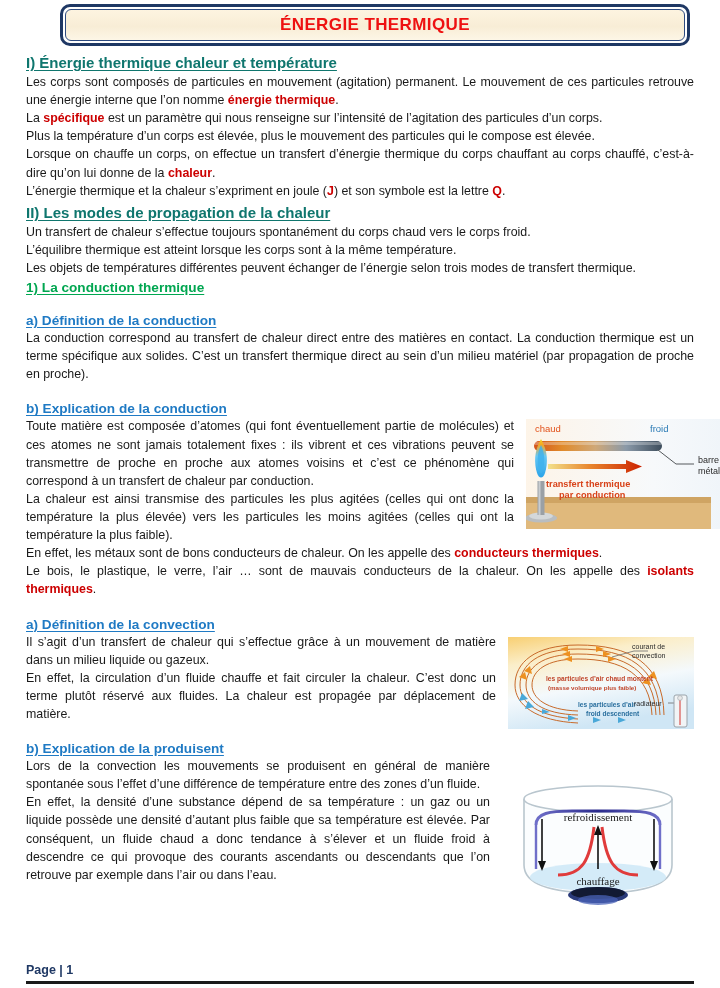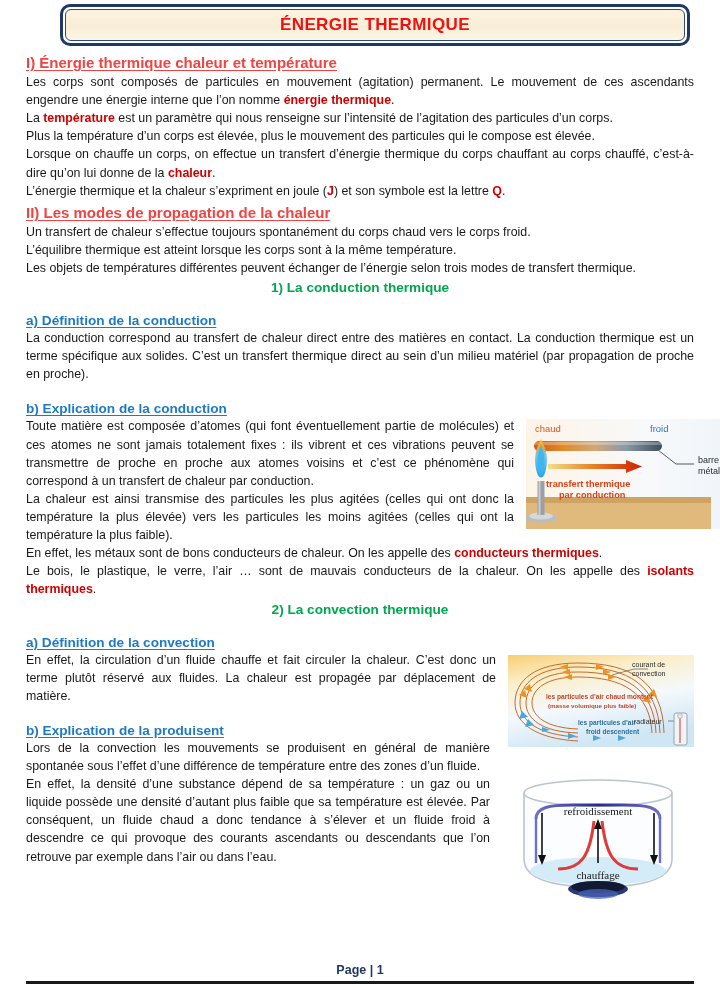--- a/index.html
+++ b/index.html
@@ -58,31 +58,31 @@
     font-size: 12.4px;
     line-height: 1.46;
     color: #1a1a1a;
   }
   p.body-j { text-align: justify; }
 
   h2.h-red {
     margin: 4px 0 2px 0;
     font-size: 15px;
     font-weight: bold;
-    color: #ef4444;
+    color: #0f766e;
     text-decoration: underline;
     text-underline-offset: 2px;
   }
   h3.h-green {
     margin: 3px 0 1px 0;
     font-size: 13.6px;
     font-weight: bold;
     color: #00a650;
+    text-decoration: underline;
     text-underline-offset: 2px;
-    text-align: center;
   }
   h4.h-blue {
     margin: 18px 0 1px 0;
     font-size: 13.6px;
     font-weight: bold;
     color: #1f7ac4;
     text-decoration: underline;
     text-underline-offset: 2px;
   }
   .kw { color: #cc0000; font-weight: bold; }
@@ -101,21 +101,21 @@
 
   
   .footer {
     position: absolute;
     left: 0; right: 0;
     bottom: 0;
     padding: 0 26px 4px 26px;
     box-sizing: border-box;
   }
   .footer-label {
-    text-align: center;
+    text-align: left;
     color: #1f3864;
     font-weight: bold;
     font-size: 12.5px;
     padding-bottom: 4px;
   }
   .footer-rule {
     height: 3px;
     background: #1a1a1a;
   }
 </style>
@@ -127,23 +127,23 @@
     <div class="banner-inner">
       <span class="banner-title">ÉNERGIE THERMIQUE</span>
     </div>
   </div>
 </div>
 
 <div class="content">
 
   <h2 class="h-red">I) Énergie thermique chaleur et température</h2>
 
-  <p class="body-j"><span>Les corps sont composés de particules en mouvement (agitation) permanent. Le mouvement de ces ascendants engendre une énergie interne que l’on nomme </span><span class="kw">énergie thermique</span><span>.</span></p>
-
-  <p class="body"><span>La </span><span class="kw">température</span><span> est un paramètre qui nous renseigne sur l’intensité de l’agitation des particules d’un corps.</span></p>
+  <p class="body-j"><span>Les corps sont composés de particules en mouvement (agitation) permanent. Le mouvement de ces particules retrouve une énergie interne que l’on nomme </span><span class="kw">énergie thermique</span><span>.</span></p>
+
+  <p class="body"><span>La </span><span class="kw">spécifique</span><span> est un paramètre qui nous renseigne sur l’intensité de l’agitation des particules d’un corps.</span></p>
 
   <p class="body">Plus la température d’un corps est élevée, plus le mouvement des particules qui le compose est élevée.</p>
 
   <p class="body-j"><span>Lorsque on chauffe un corps, on effectue un transfert d’énergie thermique du corps chauffant au corps chauffé, c’est-à-dire qu’on lui donne de la </span><span class="kw">chaleur</span><span>.</span></p>
 
 
   <p class="body"><span>L’énergie thermique et la chaleur s’expriment en joule (</span><span class="kw">J</span><span>) et son symbole est la lettre </span><span class="kw">Q</span><span>.</span></p>
 
   <h2 class="h-red">II) Les modes de propagation de la chaleur</h2>
   <p class="body">Un transfert de chaleur s’effectue toujours spontanément du corps chaud vers le corps froid.</p>
@@ -210,21 +210,20 @@
       <path d="M15 20 C 8 32, 8 44, 11 54 C 13 60, 17 60, 19 54 C 22 44, 22 32, 15 20 Z" fill="url(#flameGrad)"></path>
       <path d="M15 26 C 11 34, 11 44, 13 51 C 14.5 55, 16 55, 17 51 C 19 44, 19 34, 15 26 Z" fill="#3fb1ec" opacity="0.85"></path>
     </svg>
   </div>
 
   <p class="body-j">Toute matière est composée d’atomes (qui font éventuellement partie de molécules) et ces atomes ne sont jamais totalement fixes : ils vibrent et ces vibrations peuvent se transmettre de proche en proche aux atomes voisins et c’est ce phénomène qui correspond à un transfert de chaleur par conduction.</p>
   <p class="body-j">La chaleur est ainsi transmise des particules les plus agitées (celles qui ont donc la température la plus élevée) vers les particules les moins agitées (celles qui ont la température la plus faible).</p>
   <p class="body"><span>En effet, les métaux sont de bons conducteurs de chaleur. On les appelle des </span><span class="kw">conducteurs thermiques</span><span>.</span></p>
   <p class="body-j"><span>Le bois, le plastique, le verre, l’air … sont de mauvais conducteurs de la chaleur. On les appelle des </span><span class="kw">isolants thermiques</span><span>.</span></p>
 
-  <h3 class="h-green">2) La convection thermique</h3>
   <h4 class="h-blue">a) Définition de la convection</h4>
 
   <div class="fig fig-convection-air">
     <svg viewBox="0 0 186 92" width="186" height="92">
       <defs>
         <linearGradient id="airBg" x1="0" y1="0" x2="0.35" y2="1">
           <stop offset="0%" stop-color="#f8cf72"></stop>
           <stop offset="28%" stop-color="#fbeec9"></stop>
           <stop offset="62%" stop-color="#f4f9fc"></stop>
           <stop offset="100%" stop-color="#cfe6f5"></stop>
@@ -271,20 +270,21 @@
       <text x="78" y="79" font-family="Liberation Sans, sans-serif" font-size="6.6" font-weight="bold" fill="#2a6f9e">froid descendent</text>
 
       <text x="126" y="69" font-family="Liberation Sans, sans-serif" font-size="7" fill="#2b2b2b">radiateur</text>
       <path d="M160 66 L166 66" stroke="#6b6b6b" stroke-width="0.8"></path>
       <rect x="166" y="58" width="13" height="32" rx="2" fill="#f1f4f6" stroke="#9aa3aa" stroke-width="1"></rect>
       <line x1="172" y1="62" x2="172" y2="88" stroke="#d9534f" stroke-width="1.2"></line>
       <circle cx="172" cy="61" r="2.4" fill="#e8e8e8" stroke="#9aa3aa" stroke-width="0.6"></circle>
     </svg>
   </div>
 
+  <p class="body-j">Il s’agit d’un transfert de chaleur qui s’effectue grâce à un mouvement de matière dans un milieu liquide ou gazeux.</p>
   <p class="body-j">En effet, la circulation d’un fluide chauffe et fait circuler la chaleur. C’est donc un terme plutôt réservé aux fluides. La chaleur est propagée par déplacement de matière.</p>
 
   <h4 class="h-blue">b) Explication de la produisent</h4>
 
   <div class="fig fig-convection-beaker">
     <svg viewBox="0 0 192 138" width="192" height="138">
       <defs>
         <linearGradient id="coolGrad" x1="0" y1="0" x2="1" y2="0">
           <stop offset="0%" stop-color="#6f6fc9"></stop>
           <stop offset="50%" stop-color="#2a2a8c"></stop>

